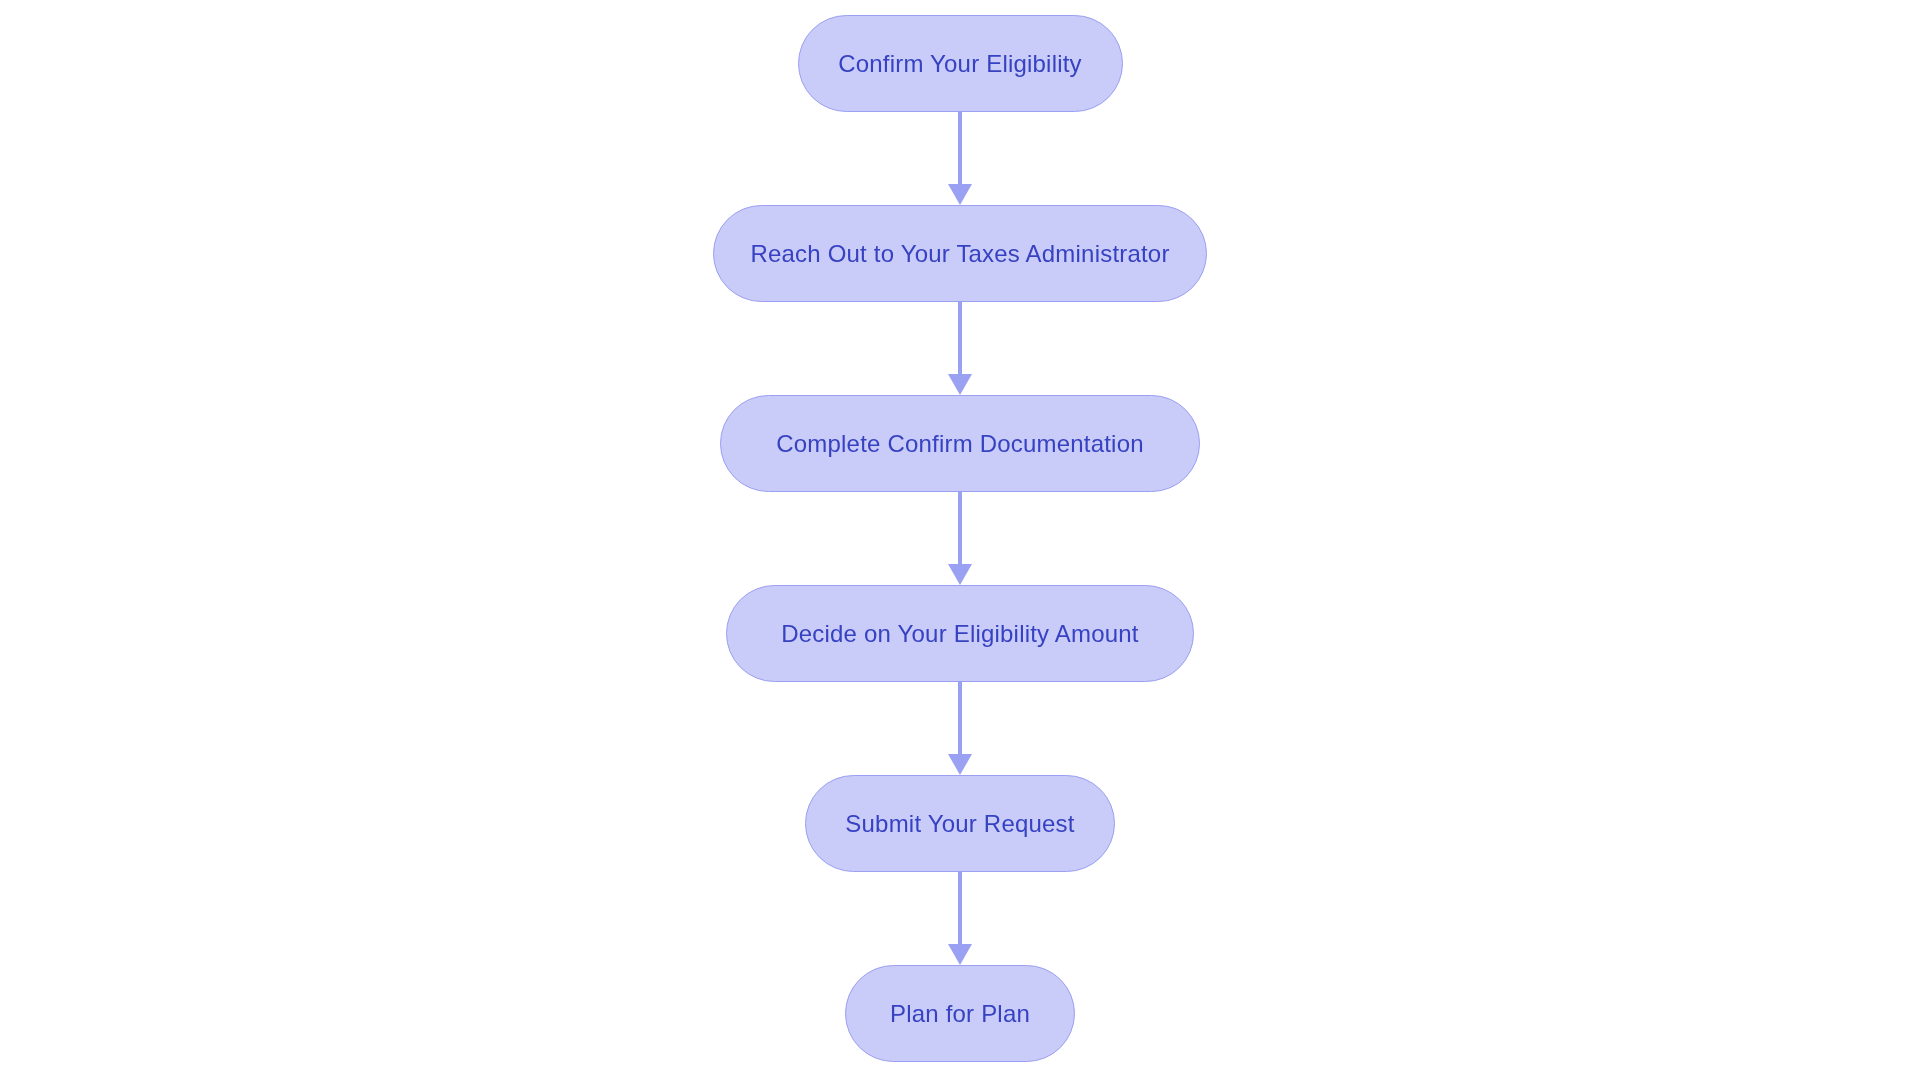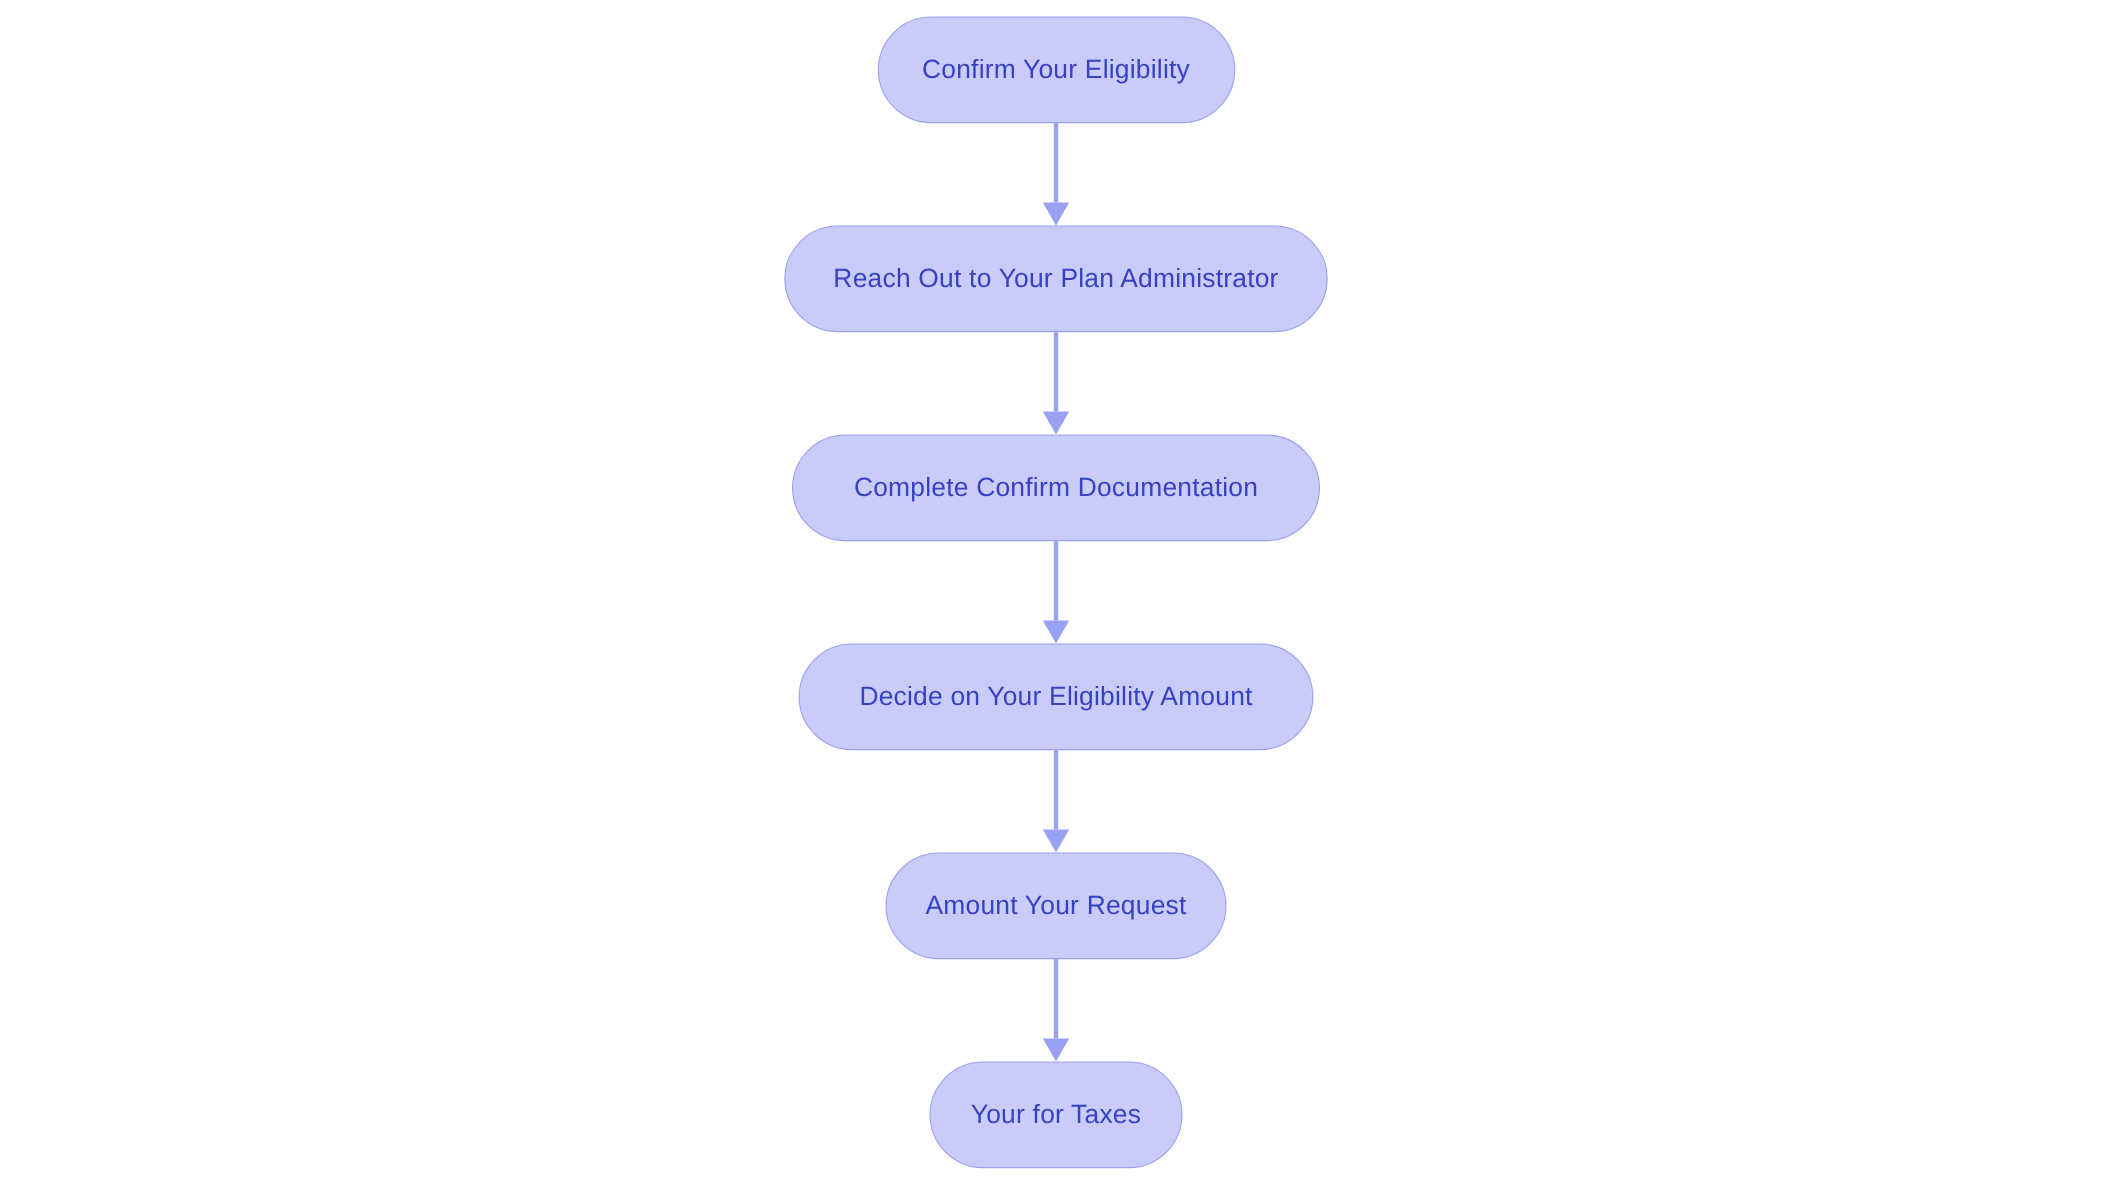--- a/index.html
+++ b/index.html
@@ -67,21 +67,21 @@
   <div class="node n0">
     <span>Confirm Your Eligibility</span>
   </div>
 
   <div class="connector">
     <div class="line"></div>
     <div class="head"></div>
   </div>
 
   <div class="node n1">
-    <span>Reach Out to Your Plan Administrator</span>
+    <span>Reach Out to Your Taxes Administrator</span>
   </div>
 
   <div class="connector">
     <div class="line"></div>
     <div class="head"></div>
   </div>
 
   <div class="node n2">
     <span>Complete Confirm Documentation</span>
   </div>
@@ -94,25 +94,25 @@
   <div class="node n3">
     <span>Decide on Your Eligibility Amount</span>
   </div>
 
   <div class="connector">
     <div class="line"></div>
     <div class="head"></div>
   </div>
 
   <div class="node n4">
-    <span>Amount Your Request</span>
+    <span>Submit Your Request</span>
   </div>
 
   <div class="connector">
     <div class="line"></div>
     <div class="head"></div>
   </div>
 
   <div class="node n5">
-    <span>Your for Taxes</span>
+    <span>Plan for Plan</span>
   </div>
 
 </div>
 
 </body></html>

